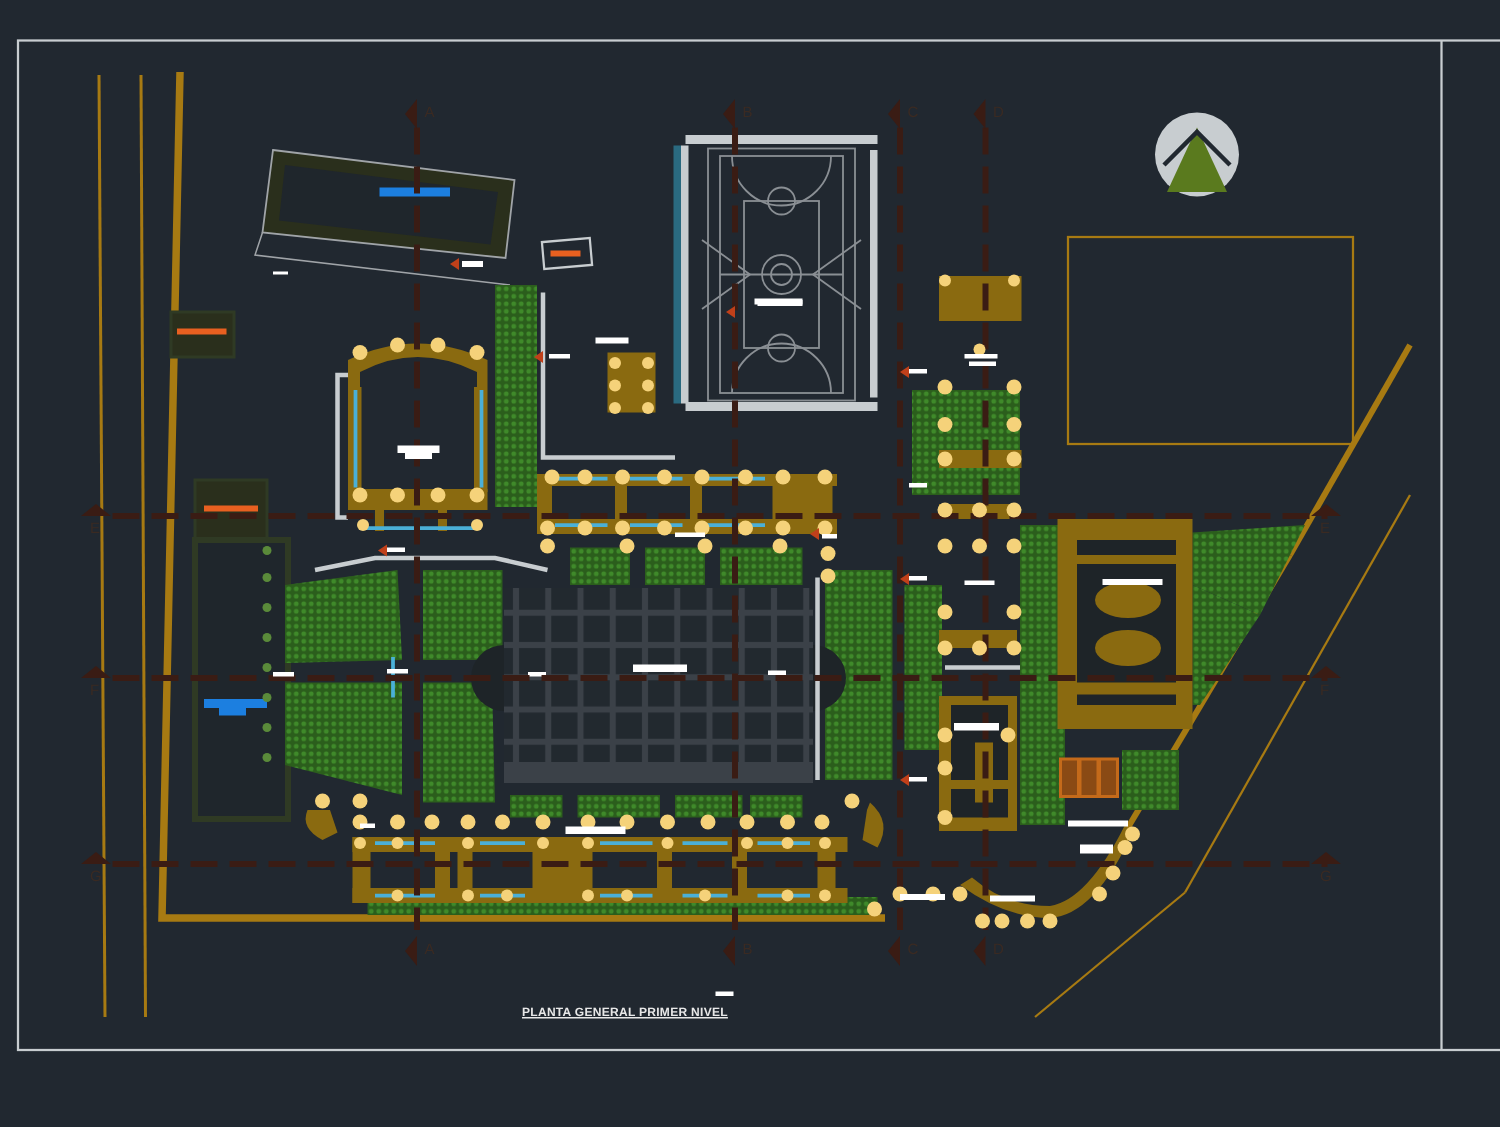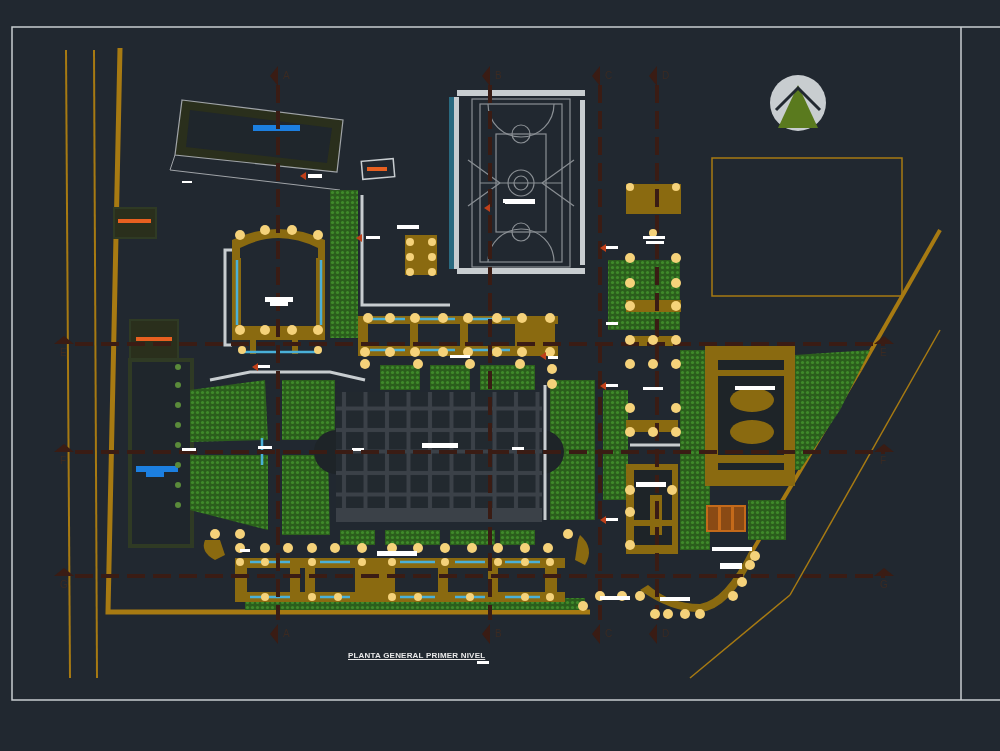--- a/index.html
+++ b/index.html
@@ -1,18 +1,18 @@
 <!DOCTYPE html>
 <html><head>
 <meta charset="utf-8">
 <style>
   html, body { margin:0; padding:0; background:#212830; }
   body { width:1000px; height:751px; overflow:hidden; position:relative; font-family:"Liberation Sans", sans-serif; }
   #canvas { position:absolute; left:0; top:0; width:1000px; height:751px; }
-  .title-label { position:absolute; left:348px; top:651px; color:#e8e8e8; font-size:8px; font-weight:bold; letter-spacing:0.2px; text-decoration:underline; }
+  .title-label { position:absolute; left:348px; top:670px; color:#e8e8e8; font-size:8px; font-weight:bold; letter-spacing:0.2px; text-decoration:underline; }
   .title-mark { position:absolute; left:477px; top:661px; width:12px; height:3px; background:#fff; }
   .axis-label { position:absolute; color:#3a2a22; font-size:10px; font-family:"Liberation Sans", sans-serif; }
 </style>
 </head>
 <body>
 
 <svg id="canvas" viewBox="0 0 1000 751" xmlns="http://www.w3.org/2000/svg">
   <defs>
     <pattern id="grass" width="5" height="5" patternUnits="userSpaceOnUse">
       <rect width="5" height="5" fill="#2b5e1c"></rect>

